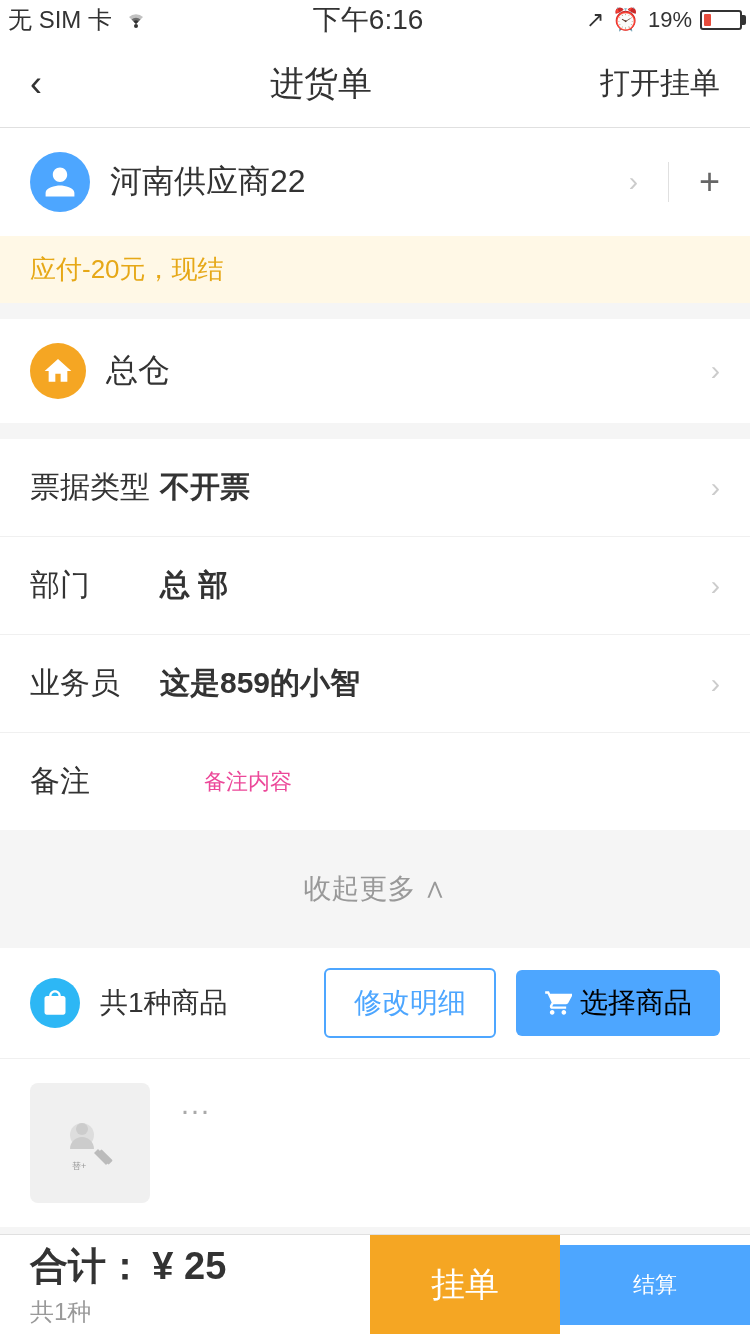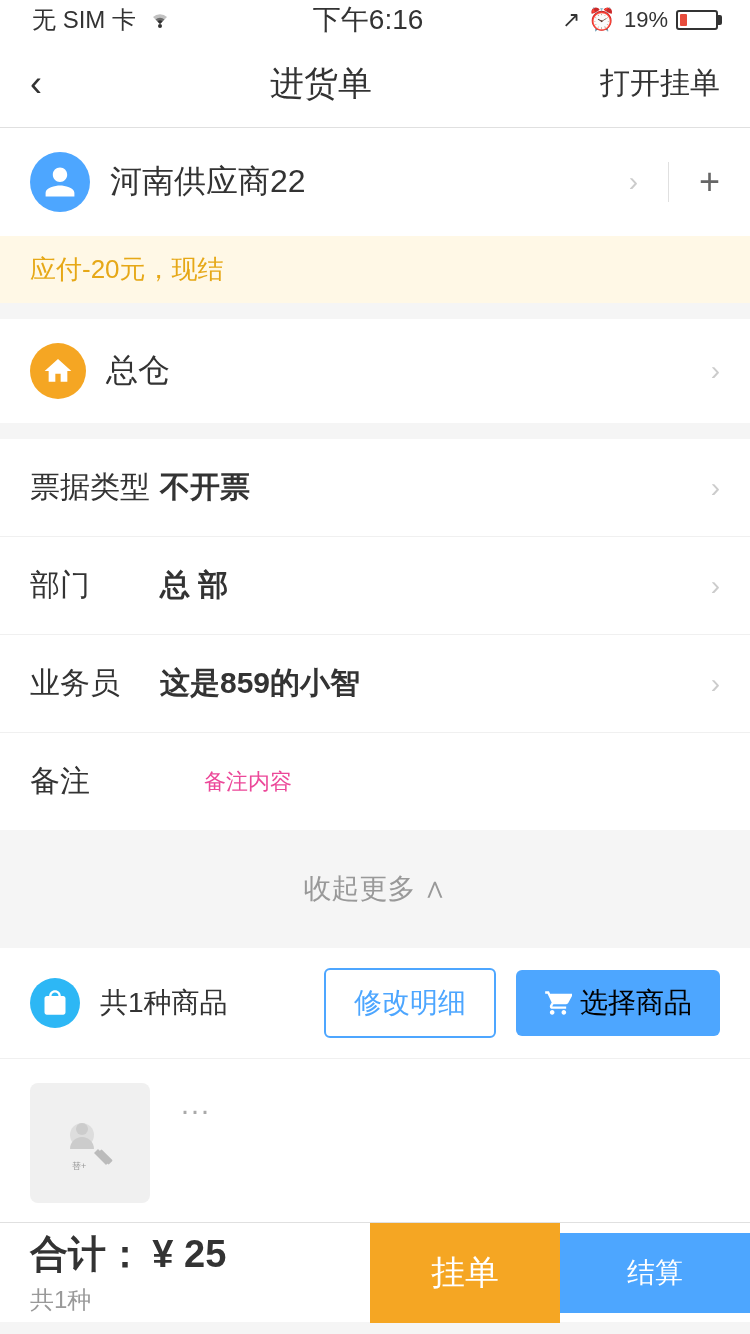--- a/index.html
+++ b/index.html
@@ -13,21 +13,21 @@
       color: #333;
     }
 
     
     .status-bar {
       background: #fff;
       height: 40px;
       display: flex;
       align-items: center;
       justify-content: space-between;
-      padding: 0 32px;
+      padding: 0 8px;
       font-size: 24px;
       color: #333;
     }
     .status-left { display: flex; align-items: center; gap: 10px; }
     .status-center { font-size: 28px; font-weight: 500; }
     .status-right { display: flex; align-items: center; gap: 8px; font-size: 22px; }
     .battery-icon {
       width: 42px; height: 20px; border: 2px solid #333; border-radius: 3px; position: relative; display: inline-flex; align-items: center; padding: 2px;
     }
     .battery-icon::after {
@@ -185,21 +185,21 @@
     .product-thumb svg { width: 60px; height: 60px; fill: #ccc; }
     .product-info { flex: 1; }
     .product-name { font-size: 30px; color: #333; margin-bottom: 16px; }
     .product-price { font-size: 28px; color: #333; }
     .price-blue { color: #4da6ff; }
     .product-more { font-size: 30px; color: #aaa; padding: 10px; }
 
     
     .bottom-bar {
       position: fixed;
-      bottom: 12px;
+      bottom: 0;
       width: 750px;
       height: 100px;
       display: flex;
       align-items: center;
       background: #fff;
       border-top: 1px solid #e0e0e0;
     }
     .total-section {
       flex: 1;
       padding: 0 30px;
@@ -217,21 +217,21 @@
       cursor: pointer;
       display: flex;
       align-items: center;
       justify-content: center;
     }
     .btn-checkout {
       width: 190px;
       height: 80px;
       background: #4da6ff;
       color: #fff;
-      font-size: 28px;
+      font-size: 22px;
       border: none;
       cursor: pointer;
       display: flex;
       align-items: center;
       justify-content: center;
     }
 
     .divider-section { height: 16px; background: #f5f5f5; }
   </style>
 </head>

